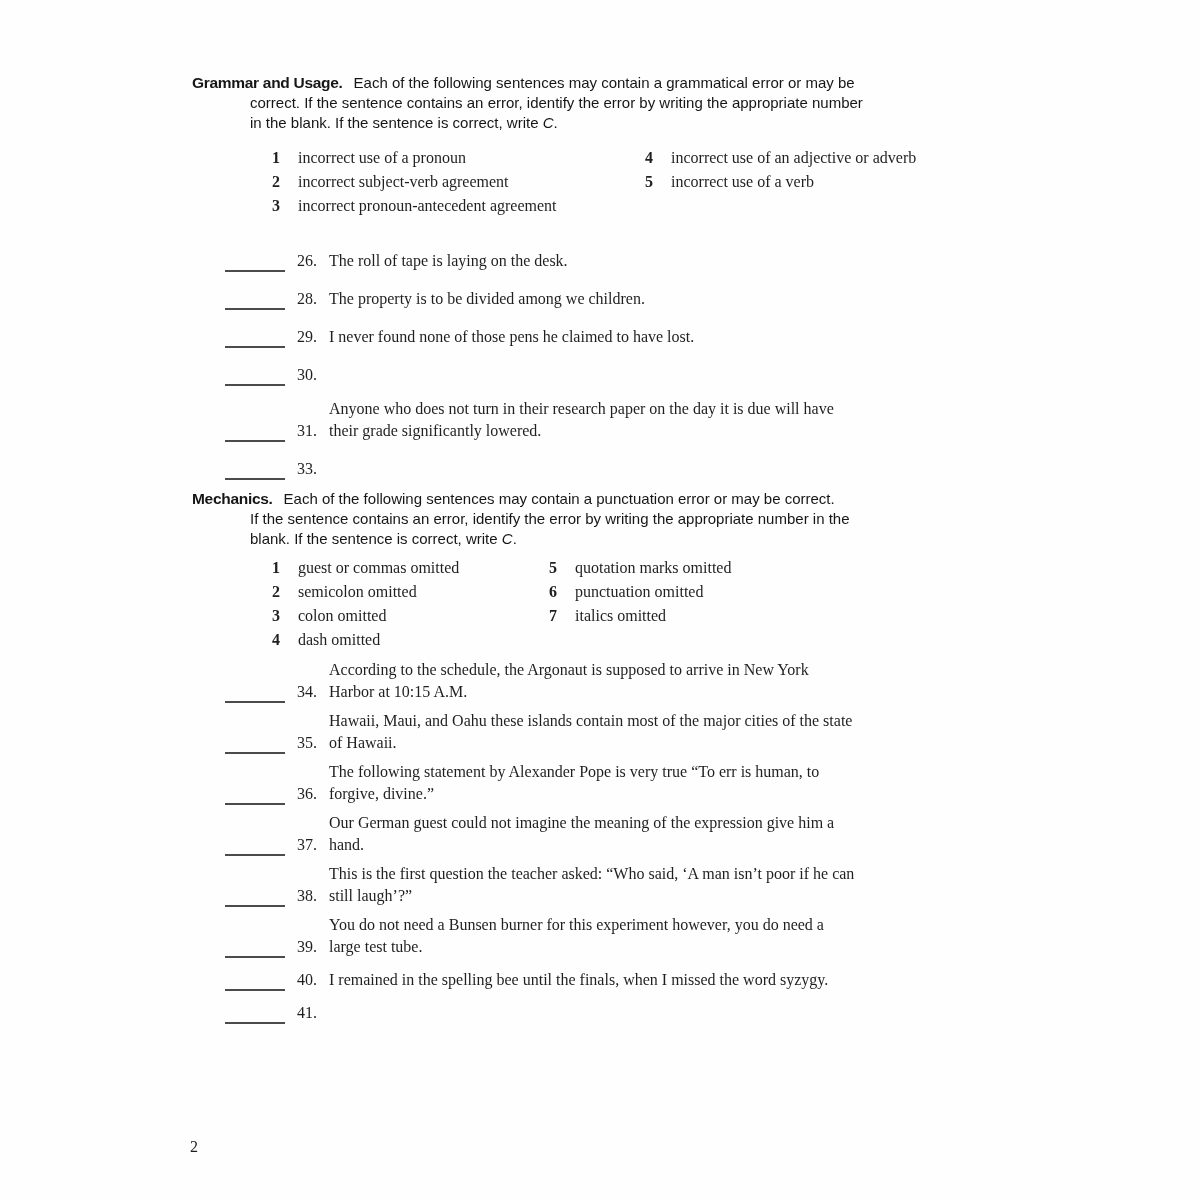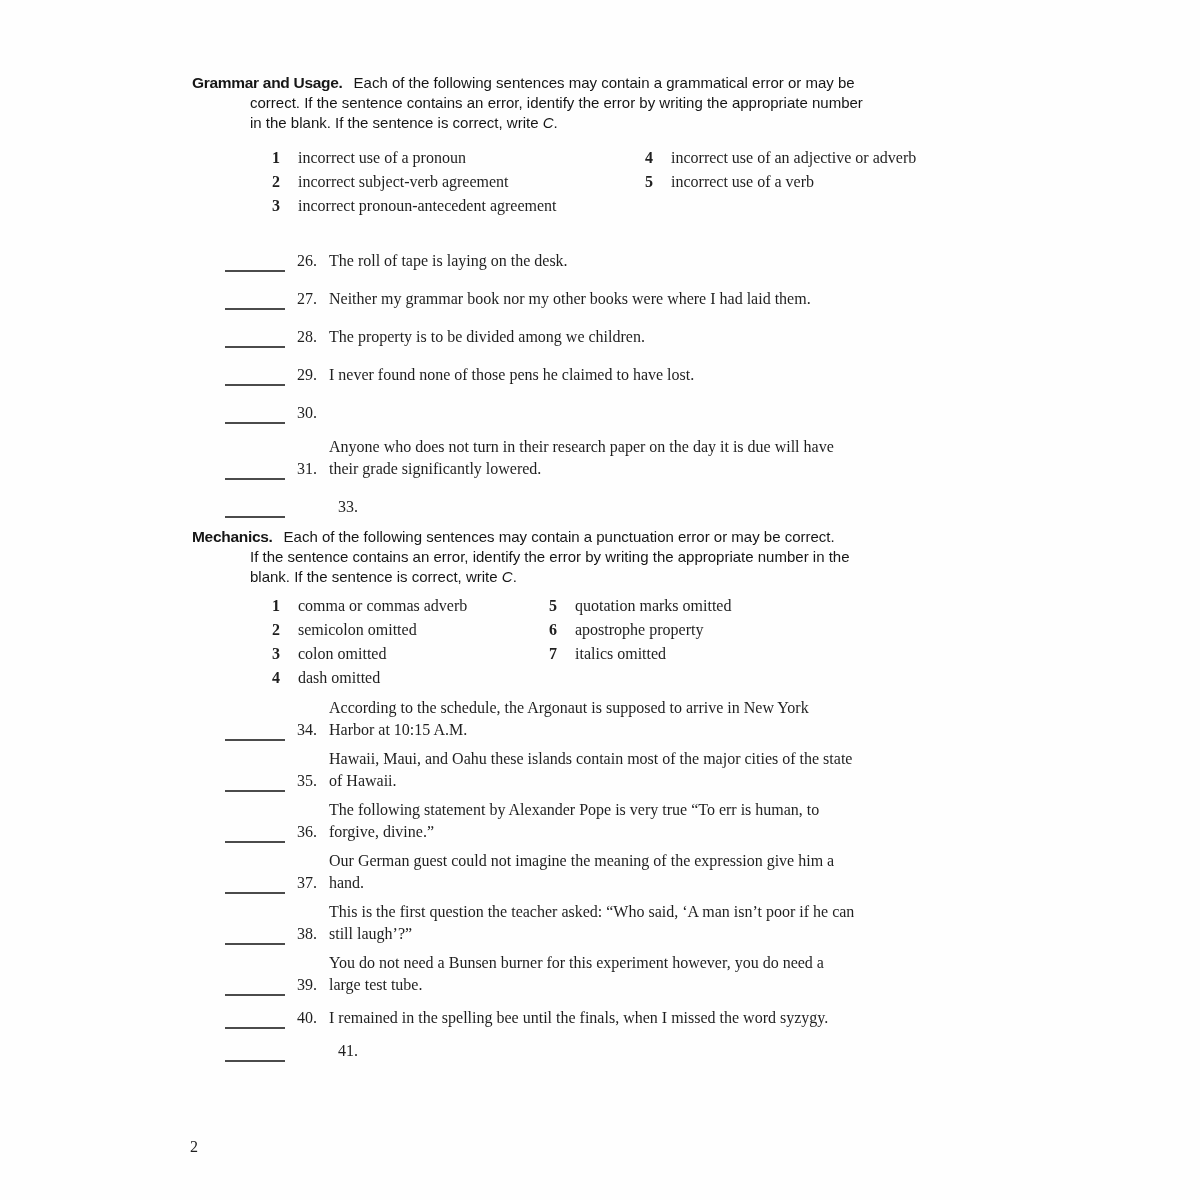--- a/index.html
+++ b/index.html
@@ -57,21 +57,21 @@
   .items { margin-top: 28px; }
   .sentence-row {
     display: flex;
     align-items: flex-end;
     margin-left: 33px;
     margin-bottom: 12px;
     font-size: 16px;
     line-height: 22px;
   }
   .sec-mechanics .sentence-row { margin-bottom: 7px; }
-  .items .sentence-row:last-child { margin-bottom: 0; gap: 41px; }
+  .items .sentence-row:last-child { margin-bottom: 0; }
   .blank {
     flex: 0 0 60px;
     height: 24px;
     border-bottom: 2px solid #4b4b4b;
     margin-right: 12px;
   }
   .s-num { flex: 0 0 32px; }
   .s-text { white-space: pre-line; max-width: 625px; }
 
   .sec-mechanics { margin-top: 9px; }
@@ -123,25 +123,20 @@
       </div>
 
       <div class="items">
         <div class="sentence-row">
             <span class="blank"></span>
             <span class="s-num">26.</span>
             <span class="s-text">The roll of tape is laying on the desk.</span>
           </div>
         <div class="sentence-row">
             <span class="blank"></span>
-            <span class="s-num">27.</span>
-            <span class="s-text">Neither my grammar book nor my other books were where I had laid them.</span>
-          </div>
-        <div class="sentence-row">
-            <span class="blank"></span>
             <span class="s-num">28.</span>
             <span class="s-text">The property is to be divided among we children.</span>
           </div>
         <div class="sentence-row">
             <span class="blank"></span>
             <span class="s-num">29.</span>
             <span class="s-text">I never found none of those pens he claimed to have lost.</span>
           </div>
         <div class="sentence-row">
             <span class="blank"></span>
@@ -162,42 +157,42 @@
 
     <div class="sec-mechanics">
       <p class="instr"><strong>Mechanics.</strong><span>Each of the following sentences may contain a punctuation error or may be correct.
 If the sentence contains an error, identify the error by writing the appropriate number in the
 blank.  If the sentence is correct, write </span><em class="c">C</em><span>.</span></p>
 
       <div class="key">
         <div class="key-col key-col1">
           <div class="key-row">
               <span class="key-num">1</span>
-              <span class="key-label">comma or commas adverb</span>
+              <span class="key-label">guest or commas omitted</span>
             </div>
           <div class="key-row">
               <span class="key-num">2</span>
               <span class="key-label">semicolon omitted</span>
             </div>
           <div class="key-row">
               <span class="key-num">3</span>
               <span class="key-label">colon omitted</span>
             </div>
           <div class="key-row">
               <span class="key-num">4</span>
               <span class="key-label">dash omitted</span>
             </div>
         </div><div class="key-col key-col2">
           <div class="key-row">
               <span class="key-num">5</span>
               <span class="key-label">quotation marks omitted</span>
             </div>
           <div class="key-row">
               <span class="key-num">6</span>
-              <span class="key-label">apostrophe property</span>
+              <span class="key-label">punctuation omitted</span>
             </div>
           <div class="key-row">
               <span class="key-num">7</span>
               <span class="key-label">italics omitted</span>
             </div>
         </div>
       </div>
 
       <div class="items">
         <div class="sentence-row">

